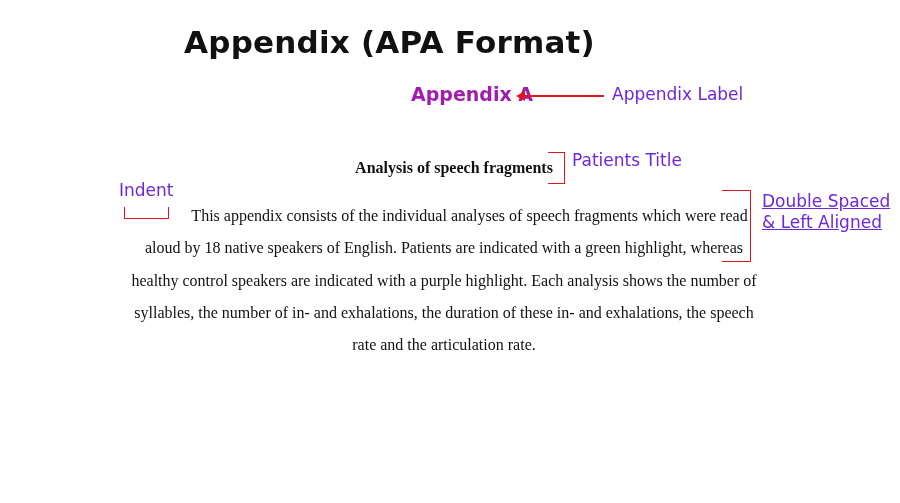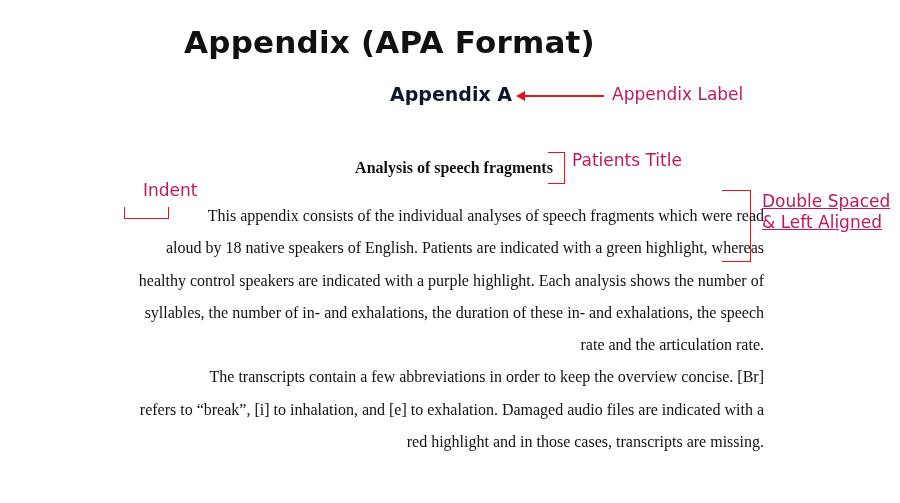--- a/index.html
+++ b/index.html
@@ -22,26 +22,26 @@
       text-align: center;
       font-family: "DejaVu Sans", sans-serif;
       font-weight: bold;
       font-size: 31px;
       letter-spacing: 0.2px;
       color: #111111;
       margin: 0;
     }
     .appendix-label {
       position: absolute;
-      left: 390px;
+      left: 411px;
       top: 83px;
       font-family: "DejaVu Sans", sans-serif;
       font-weight: bold;
       font-size: 19px;
-      color: #0f172a;
+      color: #a21caf;
     }
     .arrow {
       position: absolute;
       left: 518px;
       top: 95px;
       width: 86px;
       height: 2px;
       background: #e3151c;
     }
     .arrow::before {
@@ -50,29 +50,29 @@
       left: -2px;
       top: -4px;
       width: 0;
       height: 0;
       border-top: 5px solid transparent;
       border-bottom: 5px solid transparent;
       border-right: 9px solid #e3151c;
     }
     .annotation {
       position: absolute;
-      color: #be185d;
+      color: #6d28d9;
       font-family: "DejaVu Sans", sans-serif;
       font-size: 17px;
       line-height: 21px;
       font-weight: normal;
     }
     .ann-label { left: 612px; top: 84px; }
     .ann-title { left: 572px; top: 150px; }
-    .ann-indent { left: 119px; top: 180px; margin-left: 24px; }
+    .ann-indent { left: 119px; top: 180px; }
     .ann-double { left: 762px; top: 191px; width: 130px; text-decoration: underline; }
 
     .bracket-title {
       position: absolute;
       left: 548px;
       top: 152px;
       width: 16px;
       height: 30px;
       border-top: 1.5px solid #e3151c;
       border-right: 1.5px solid #e3151c;
@@ -116,21 +116,21 @@
       top: 200px;
       width: 640px;
       font-family: "Liberation Serif", serif;
       font-size: 16px;
       line-height: 32.3px;
       color: #111111;
     }
     .body-text p {
       margin: 0;
       text-indent: 51px;
-      text-align: right;
+      text-align: center;
     }
   </style>
 </head>
 <body>
 
 <h1 class="main-title">Appendix (APA Format)</h1>
 
 <div class="appendix-label">Appendix A</div>
 <div class="arrow"></div>
 <div class="annotation ann-label">Appendix Label</div>
@@ -140,14 +140,13 @@
 <div class="annotation ann-title">Patients Title</div>
 
 <div class="annotation ann-indent">Indent</div>
 <div class="bracket-indent"></div>
 
 <div class="bracket-double"></div>
 <div class="annotation ann-double">Double Spaced &amp; Left Aligned</div>
 
 <div class="body-text">
   <p>This appendix consists of the individual analyses of speech fragments which were read aloud by 18 native speakers of English. Patients are indicated with a green highlight, whereas healthy control speakers are indicated with a purple highlight. Each analysis shows the number of syllables, the number of in- and exhalations, the duration of these in- and exhalations, the speech rate and the articulation rate.</p>
-  <p>The transcripts contain a few abbreviations in order to keep the overview concise. [Br] refers to “break”, [i] to inhalation, and [e] to exhalation. Damaged audio files are indicated with a red highlight and in those cases, transcripts are missing.</p>
 </div>
 
 </body></html>

